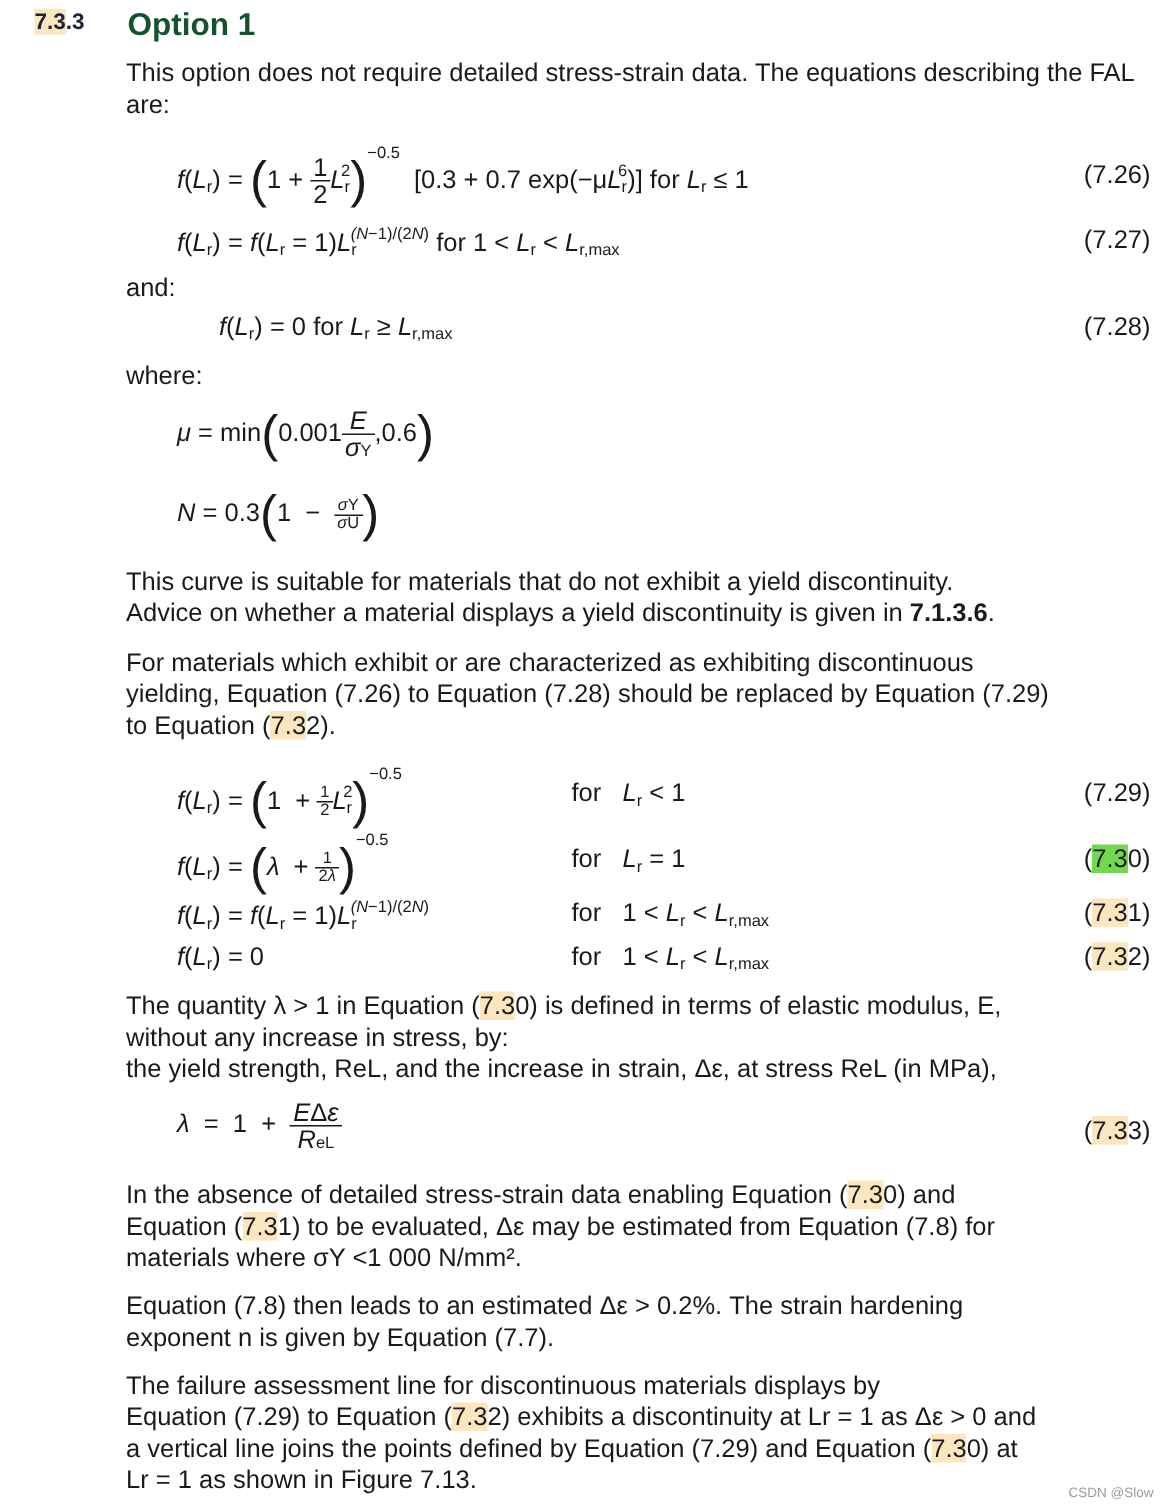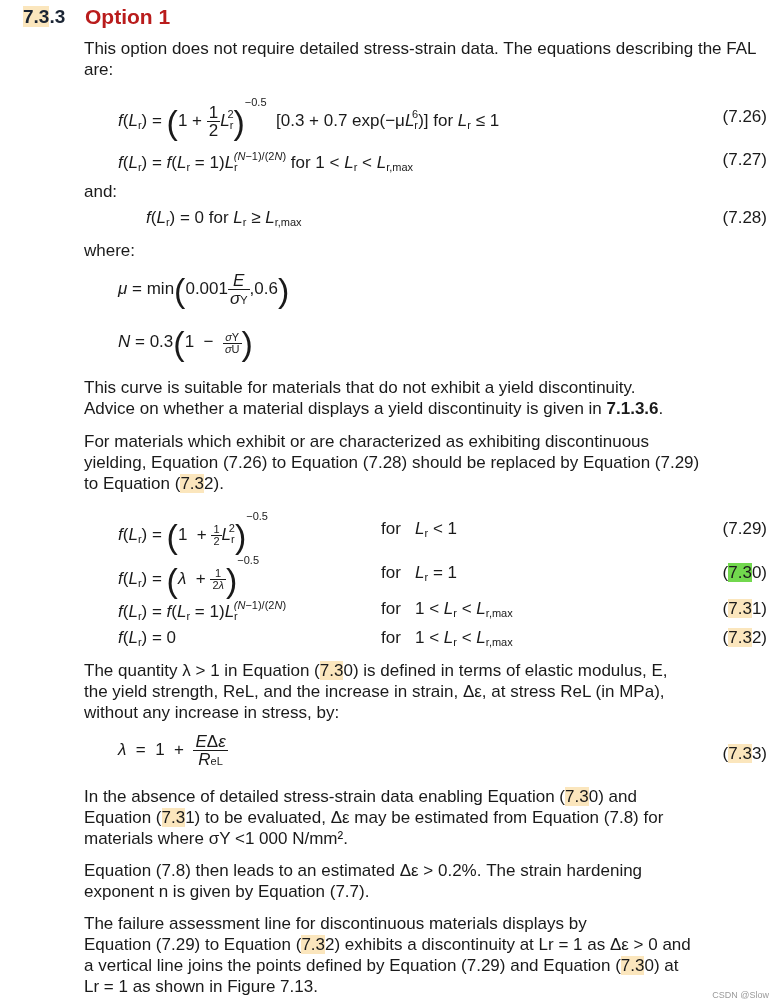--- a/index.html
+++ b/index.html
@@ -1,22 +1,22 @@
 <!DOCTYPE html>
 <html><head>
 <meta charset="utf-8">
 <style>
   html, body { margin: 0; padding: 0; background: #ffffff; }
   body {
     width: 781px; height: 1008px; position: relative; overflow: hidden;
     font-family: "Liberation Sans", sans-serif; color: #1a1a1a;
   }
   .abs { position: absolute; }
-  .heading-num { left: 23px; top: 6px; font-size: 19px; font-weight: bold; color: #1a2433; }
-  .heading-title { left: 85px; top: 5px; font-size: 21px; font-weight: bold; color: #b91c1c; }
+  .heading-num { left: 23px; top: 6px; font-size: 15px; font-weight: bold; color: #1a2433; }
+  .heading-title { left: 85px; top: 5px; font-size: 21px; font-weight: bold; color: #14532d; }
   .para { left: 84px; font-size: 17px; line-height: 21px; width: 690px; }
   .eq { font-size: 17px; white-space: nowrap; }
   .eqno { font-size: 17px; right: 14px; white-space: nowrap; }
   i { font-style: italic; }
   .hl { background: #fbe6bd; }
   .hl-green { background: #72d84e; }
   .sub { font-size: 11px; vertical-align: -3px; }
   .sup { font-size: 11px; vertical-align: 8px; }
   .frac { display: inline-block; text-align: center; vertical-align: middle; line-height: 1; }
   .frac .num { display: block; border-bottom: 1px solid #1a1a1a; padding: 0 2px; }
@@ -92,22 +92,22 @@
 <div class="abs eqno" style="top:599px;"><span>(</span><span class="hl">7.3</span><span>1)</span></div>
 
 <div class="abs eq" style="left:118px; top:628px;">
   <i>f</i>(<i>L</i><span class="sub">r</span>) = 0
 </div>
 <div class="abs eq" style="left:381px; top:628px;"><span>for</span>&nbsp;&nbsp;&nbsp;1 &lt; <i>L</i><span class="sub">r</span> &lt; <i>L</i><span class="sub">r,max</span></div>
 <div class="abs eqno" style="top:628px;"><span>(</span><span class="hl">7.3</span><span>2)</span></div>
 
 <div class="abs para" style="top:660px;">
   <div><span>The quantity λ &gt; 1 in Equation (</span><span class="hl">7.3</span><span>0) is defined in terms of elastic modulus, E,</span></div>
+  <div>without any increase in stress, by:</div>
   <div>the yield strength, ReL, and the increase in strain, Δε, at stress ReL (in MPa),</div>
-  <div>without any increase in stress, by:</div>
 </div>
 
 <div class="abs eq" style="left:118px; top:733px;">
   <i>λ</i> &nbsp;= &nbsp;1 &nbsp;+ &nbsp;<span class="frac"><span class="num"><i>E</i>Δ<i>ε</i></span><span class="den"><i>R</i><span style="font-size:11px">eL</span></span></span>
 </div>
 <div class="abs eqno" style="top:744px;text-align:right;"><span>(</span><span class="hl">7.3</span><span>3)</span></div>
 
 <div class="abs para" style="top:786px;">
   <div><span>In the absence of detailed stress-strain data enabling Equation (</span><span class="hl">7.3</span><span>0) and</span></div>
   <div><span>Equation (</span><span class="hl">7.3</span><span>1) to be evaluated, Δε may be estimated from Equation (7.8) for</span></div>

